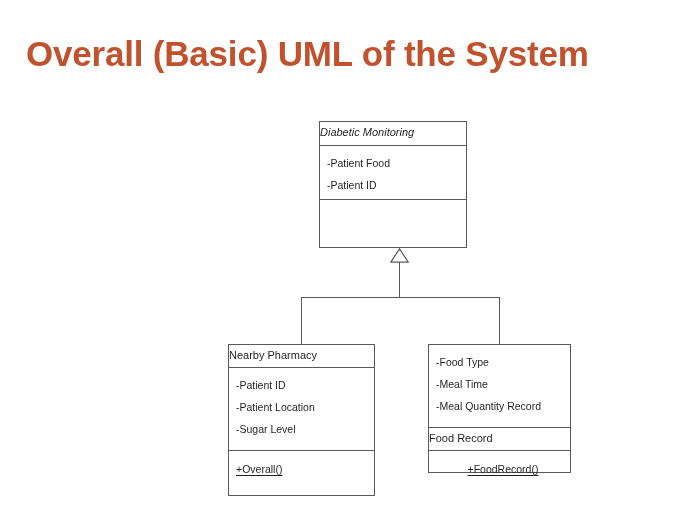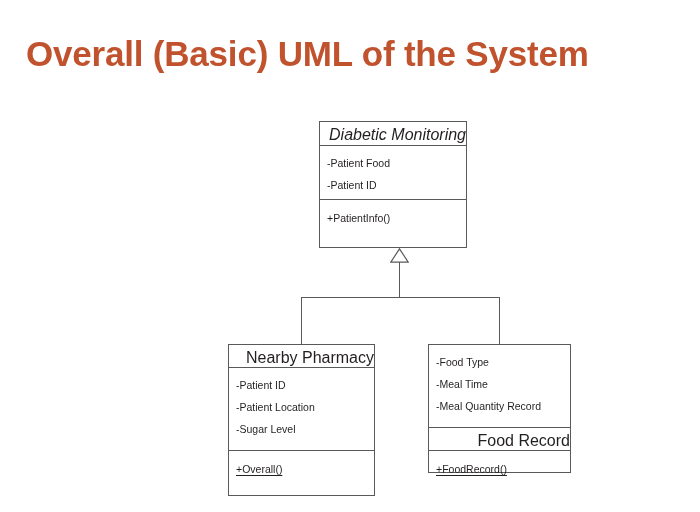--- a/index.html
+++ b/index.html
@@ -57,22 +57,22 @@
 
   .uml-compartment {
     box-sizing: border-box;
     border-bottom: 1px solid #58595b;
   }
   .uml-compartment.last {
     border-bottom: none;
   }
 
   .uml-class-name {
-    text-align: right;
-    font-size: 16px;
+    text-align: left;
+    font-size: 11px;
     font-style: italic;
     padding: 4px 0 6px 0;
     white-space: nowrap;
   }
   .uml-class-name.plain {
     font-style: normal;
   }
 
   .uml-attrs {
     padding: 6px 0 4px 7px;
@@ -114,21 +114,21 @@
   #class-nearby-pharmacy .c-ops   { height: 23px; }
 
   #class-food-record {
     left: 428px;
     top: 344px;
     width: 143px;
     height: 129px;
   }
   #class-food-record .c-name  { height: 23px; }
   #class-food-record .c-attrs { height: 83px; }
-  #class-food-record .c-ops   { height: 23px; }
+  #class-food-record .c-ops   { height: 23px; text-align: center; }
 
   
   .conn-line {
     position: absolute;
     background: #58595b;
   }
 
   
   #gen-stem {
     left: 399px;
@@ -174,23 +174,20 @@
 
   <div id="slide-title">Overall (Basic) UML of the System</div>
 
   <div id="uml-diagram">
 
     <div class="uml-class" id="class-diabetic-monitoring">
       <div class="uml-compartment uml-class-name c-name">Diabetic Monitoring</div>
       <div class="uml-compartment uml-attrs c-attrs">
         <div class="uml-member">-Patient Food</div>
         <div class="uml-member">-Patient ID</div>
-      </div>
-      <div class="uml-compartment uml-ops c-ops last">
-        <div class="uml-member">+PatientInfo()</div>
       </div>
     </div>
 
     <svg id="gen-triangle" viewBox="0 0 19 15">
       <polygon points="9.5,0.8 18.2,14.2 0.8,14.2" fill="#ffffff" stroke="#58595b" stroke-width="1.2" stroke-linejoin="miter"></polygon>
     </svg>
     <div class="conn-line" id="gen-stem"></div>
     <div class="conn-line" id="gen-bus"></div>
     <div class="conn-line" id="gen-drop-left"></div>
     <div class="conn-line" id="gen-drop-right"></div>

